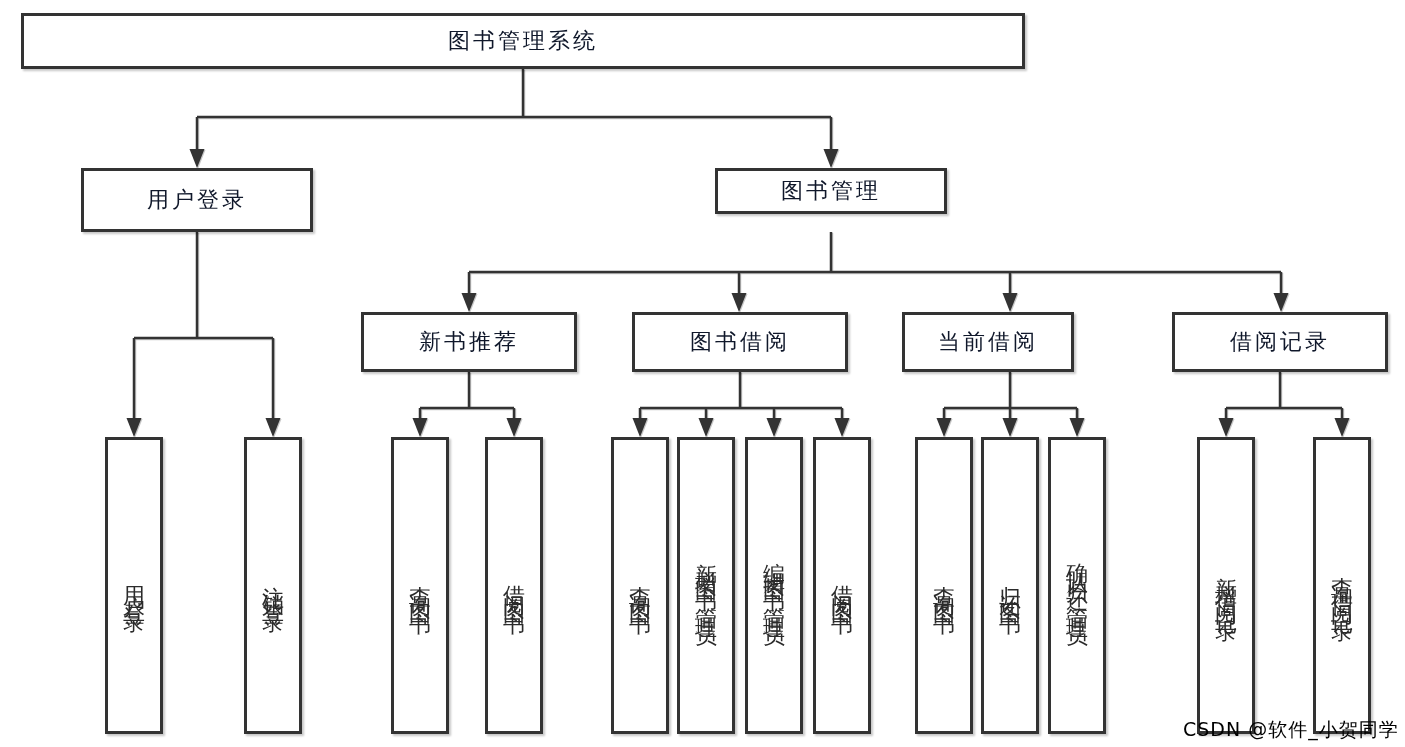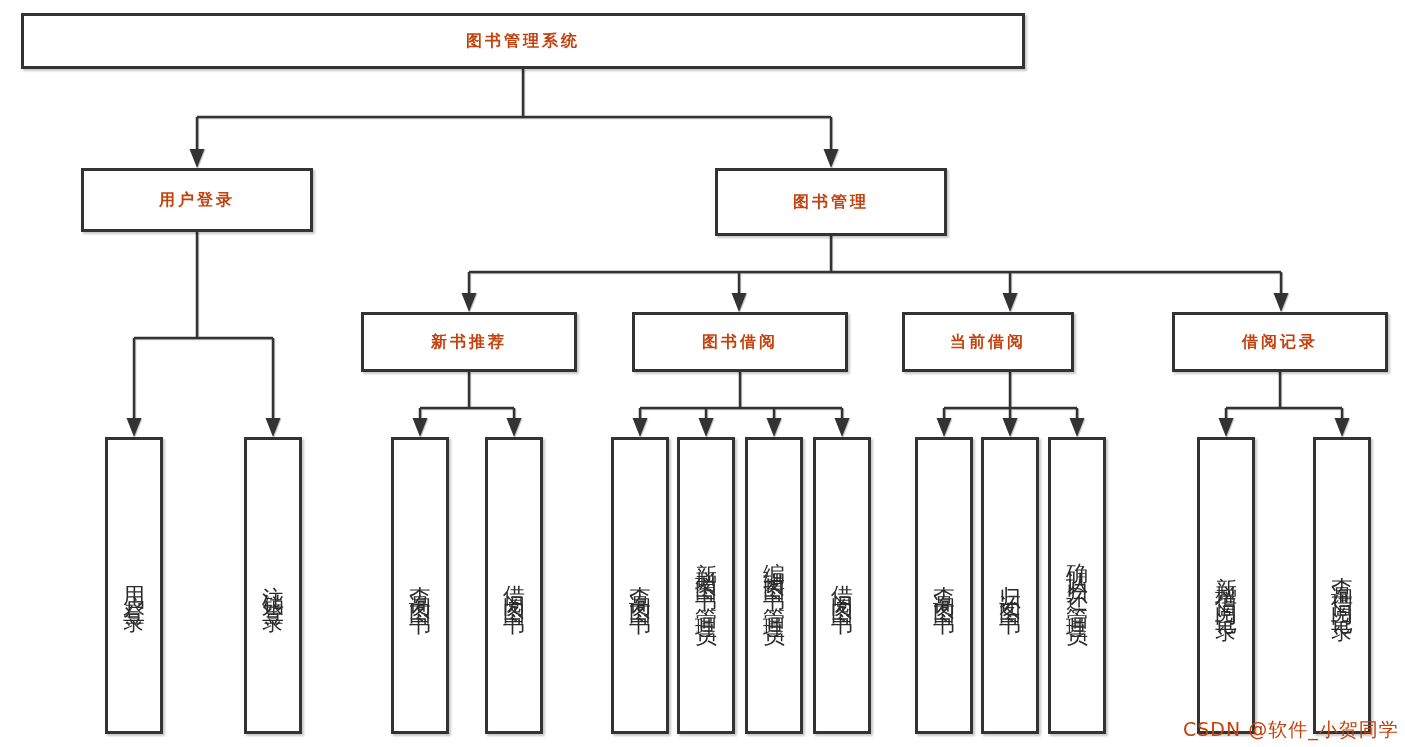--- a/index.html
+++ b/index.html
@@ -22,25 +22,24 @@
     position: absolute;
     box-sizing: border-box;
     border: 3px solid #333333;
     background: #ffffff;
     display: flex;
     align-items: center;
     justify-content: center;
     box-shadow: 2px 2px 2px rgba(0,0,0,0.22);
   }
   .hlabel {
-    font-size: 16px;
-    color: #c2410c;
+    font-size: 22px;
+    color: #0f172a;
     letter-spacing: 3px;
     white-space: nowrap;
-    font-weight: bold;
   }
   .vlabel {
     writing-mode: vertical-rl;
     font-size: 22px;
     color: #2b2b2b;
     letter-spacing: 9px;
     line-height: 1.1;
     white-space: nowrap;
   }
   #connector-layer {
@@ -57,21 +56,21 @@
   #connector-layer polygon {
     fill: #333333;
     stroke: none;
   }
   .watermark {
     position: absolute;
     left: 1183px;
     top: 717px;
     font-size: 19px;
     letter-spacing: 1px;
-    color: #c2410c;
+    color: #000000;
     z-index: 10;
     white-space: nowrap;
   }
 </style>
 </head>
 <body>
 
 <div class="canvas">
 
   <svg id="connector-layer" width="1405" height="747" viewBox="0 0 1405 747">
@@ -117,21 +116,21 @@
     </g>
   </svg>
 
   <div class="box" style="left:21px; top:13px; width:1004px; height:56px;">
     <span class="hlabel">图书管理系统</span>
   </div>
 
   <div class="box" style="left:81px; top:168px; width:232px; height:64px;">
     <span class="hlabel">用户登录</span>
   </div>
-  <div class="box" style="left:715px; top:168px; width:232px; height:68px;">
+  <div class="box" style="left:715px; top:168px; width:232px; height:46px;">
     <span class="hlabel">图书管理</span>
   </div>
 
   <div class="box" style="left:632px; top:312px; width:216px; height:60px;">
     <span class="hlabel">图书借阅</span>
   </div>
   <div class="box" style="left:361px; top:312px; width:216px; height:60px;">
     <span class="hlabel">新书推荐</span>
   </div>
   <div class="box" style="left:902px; top:312px; width:172px; height:60px;">

